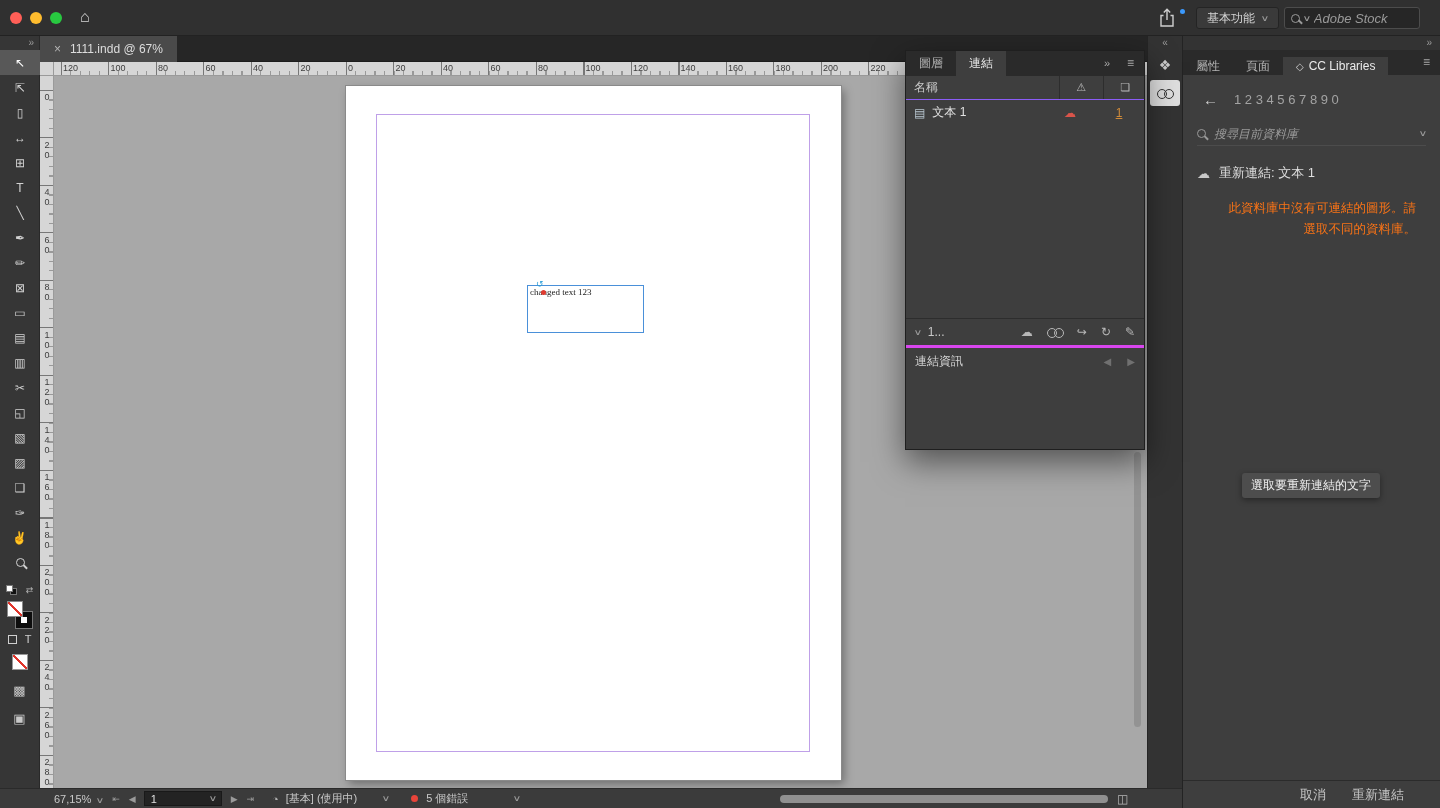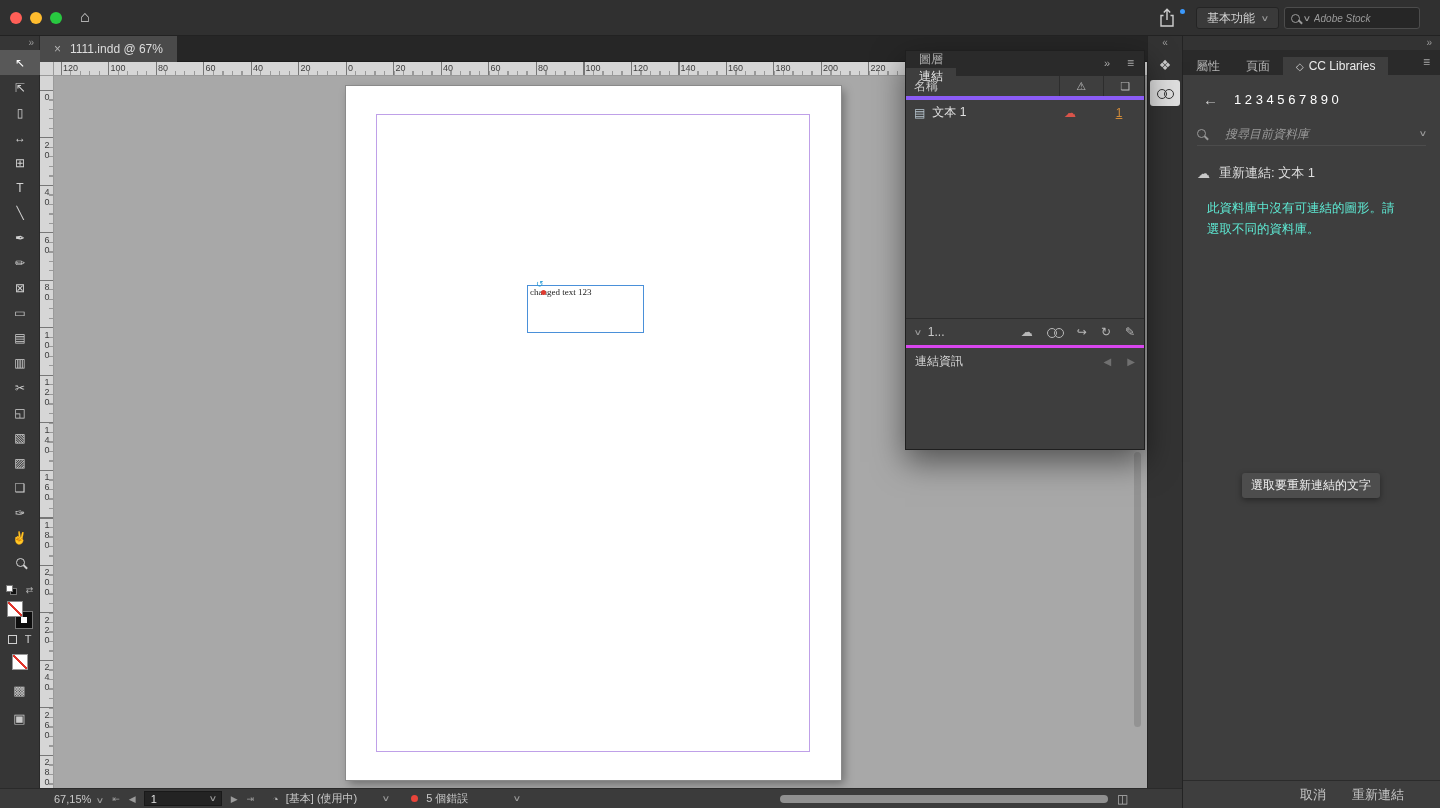--- a/index.html
+++ b/index.html
@@ -13,21 +13,21 @@
   .t-yellow{left:30px;background:#febc2e;}
   .t-green{left:50px;background:#28c840;}
   .home-icon{position:absolute;left:80px;top:8px;color:#d5d5d5;font-size:16px;line-height:18px;}
   .app-title{position:absolute;left:0;right:0;top:10px;text-align:center;color:#cfcfcf;font-size:13px;}
   .share-icon{position:absolute;left:1158px;top:7px;width:18px;height:22px;}
   .share-dot{position:absolute;left:1180px;top:9px;width:5px;height:5px;border-radius:50%;background:#3b99fc;}
   .workspace-btn{position:absolute;left:1196px;top:7px;height:22px;display:flex;align-items:center;gap:7px;padding:0 10px;background:#3a3a3a;border:1px solid #242424;border-radius:3px;color:#d5d5d5;font-size:12px;}
   .stock-search{position:absolute;left:1284px;top:7px;width:136px;height:22px;display:flex;align-items:center;background:#262626;border:1px solid #4c4c4c;border-radius:3px;color:#9a9a9a;padding:0 6px;gap:4px;}
   input{background:transparent;border:none;outline:none;color:#c9c9c9;font-family:inherit;}
   input::placeholder{color:#9a9a9a;font-style:italic;}
-  .stock-input{width:84px;font-size:10px;font-style:italic;}
+  .stock-input{width:84px;font-size:13px;font-style:italic;}
   .chev{display:inline-block;font-size:8px;color:#9a9a9a;transform:scaleX(1.5);}
 
   
   .tabbar{position:absolute;left:40px;top:36px;width:1107px;height:26px;background:#262626;border-bottom:1px solid #1d1d1d;z-index:5;}
   .doc-tab{display:inline-flex;align-items:center;gap:9px;height:26px;padding:0 14px;background:#4a4a4a;color:#dedede;font-size:12px;}
   .tab-close{color:#b5b5b5;font-size:12px;}
 
   
   .toolbar{position:absolute;left:0;top:36px;width:40px;height:752px;background:#363636;border-right:1px solid #292929;z-index:6;}
   .tb-head{height:14px;text-align:right;padding-right:5px;color:#9a9a9a;font-size:10px;line-height:13px;}
@@ -69,21 +69,21 @@
   .badge-swirl{position:absolute;left:8px;top:-7px;font-size:9px;color:#2d9fd8;}
   .v-scroll{position:absolute;left:1134px;top:452px;width:7px;height:275px;background:#939393;border-radius:3.5px;z-index:8;}
 
   
   .links-panel{position:absolute;left:905px;top:50px;width:240px;height:400px;background:#3e3e3e;border:1px solid #1f1f1f;box-shadow:0 12px 30px rgba(0,0,0,.5);z-index:30;display:flex;flex-direction:column;}
   .p-tabs{height:25px;background:#2a2a2a;display:flex;position:relative;flex:0 0 auto;}
   .ptab{display:flex;align-items:center;gap:5px;padding:0 13px;font-size:12px;color:#b5b5b5;}
   .ptab.active{background:#3e3e3e;color:#eaeaea;}
   .p-chev{position:absolute;right:34px;top:6px;color:#a8a8a8;font-size:11px;}
   .p-menu{position:absolute;right:10px;top:5px;color:#a8a8a8;font-size:12px;}
-  .links-header{height:24px;position:relative;border-bottom:4px solid #8b5cf6;display:flex;align-items:center;padding:0 8px;color:#c9c9c9;font-size:12px;flex:0 0 auto;}
+  .links-header{height:24px;position:relative;border-bottom:1px solid #8b5cf6;display:flex;align-items:center;padding:0 8px;color:#c9c9c9;font-size:12px;flex:0 0 auto;}
   .col-div{position:absolute;top:0;bottom:0;width:1px;background:#2d2d2d;}
   .d1{right:84px;}.d2{right:40px;}
   .warn{position:absolute;right:58px;color:#b9b9b9;font-size:11px;}
   .pagecol{position:absolute;right:14px;color:#b9b9b9;font-size:11px;}
   .links-list{height:219px;border-bottom:1px solid #2d2d2d;flex:0 0 auto;}
   .link-row{height:25px;display:flex;align-items:center;padding:0 8px;font-size:12px;color:#e2e2e2;}
   .doc-icon{color:#b9c7d1;margin-right:7px;font-size:12px;}
   .link-name{flex:1;}
   .cloud-alert{color:#d9544a;font-size:12px;margin-right:26px;}
   .link-page{width:34px;text-align:center;color:#d08b3a;text-decoration:underline;}
@@ -101,26 +101,26 @@
   .dock-icon{width:30px;height:26px;margin:2px auto;display:flex;align-items:center;justify-content:center;border-radius:3px;color:#c9c9c9;font-size:14px;}
   .dock-icon.active{background:#dedede;color:#333;}
 
   
   .right-dock{position:absolute;left:1182px;top:36px;width:258px;height:772px;background:#3e3e3e;border-left:1px solid #232323;z-index:10;}
   .dock-head{height:14px;text-align:right;padding-right:8px;color:#9a9a9a;font-size:10px;line-height:13px;background:#333;}
   .r-tabs{height:25px;background:#2a2a2a;display:flex;position:relative;}
   .tab-icon{font-size:10px;color:#cfcfcf;}
   .lib-row{margin-top:16px;padding:0 20px;display:flex;align-items:center;gap:16px;}
   .back{color:#d0d0d0;font-size:15px;}
-  .lib-title{color:#ffffff;font-size:13px;}
+  .lib-title{color:#a3a3a3;font-size:13px;}
   .lib-search{margin:14px 14px 0;height:24px;display:flex;align-items:center;border-bottom:1px solid #4c4c4c;color:#9a9a9a;}
-  .lib-input{flex:1;margin:0 19px;font-size:12px;}
+  .lib-input{flex:1;margin:0 8px;font-size:12px;}
   .relink-row{margin:18px 14px 0;display:flex;align-items:center;gap:9px;font-size:13px;color:#dedede;}
   .cloud{color:#c9c9c9;font-size:13px;}
-  .empty-msg{margin:16px 24px 0;text-align:left;font-size:12.5px;color:#5eead4;line-height:21px;}
+  .empty-msg{margin:16px 24px 0;text-align:right;font-size:12.5px;color:#f97316;line-height:21px;}
   .empty-msg span{display:block;}
   .tooltip{position:absolute;left:59px;top:437px;background:#4d4d4d;color:#f1f1f1;font-size:12px;padding:4px 9px;border-radius:3px;box-shadow:0 2px 6px rgba(0,0,0,.4);white-space:nowrap;}
   .dock-bottom{position:absolute;left:0;right:0;bottom:0;height:28px;border-top:1px solid #2b2b2b;display:flex;align-items:center;justify-content:flex-end;gap:26px;padding-right:36px;font-size:13px;color:#c6c6c6;}
   .dlg-btn{cursor:default;}
 
   
   .statusbar{position:absolute;left:0;top:788px;width:1182px;height:20px;background:#3b3b3b;border-top:1px solid #2a2a2a;display:flex;align-items:center;font-size:11px;color:#c9c9c9;z-index:20;}
   .zoom-ctl{margin-left:54px;display:flex;align-items:flex-end;gap:6px;}
   .nav-btn{color:#9a9a9a;font-size:9px;margin-left:9px;}
   .page-field{width:78px;height:15px;background:#232323;border:1px solid #191919;display:flex;align-items:center;margin-left:8px;}
@@ -313,21 +313,21 @@
         <div class="frame-text">changed text 123</div>
         <span class="badge-dot"></span>
         <span class="badge-swirl">↺</span>
       </div>
     </div>
   </div>
   <div class="v-scroll"></div>
 
   <section class="links-panel">
     <div class="p-tabs">
-      <div id="links-tabs" style="display:flex;flex-direction:column;">
+      <div id="links-tabs" style="display:flex;">
           <div class="ptab">
             <span>圖層</span>
           </div>
           <div class="ptab active">
             <span>連結</span>
           </div>
         </div>
       <span class="p-chev">»</span>
       <span class="p-menu">≡</span>
     </div>

